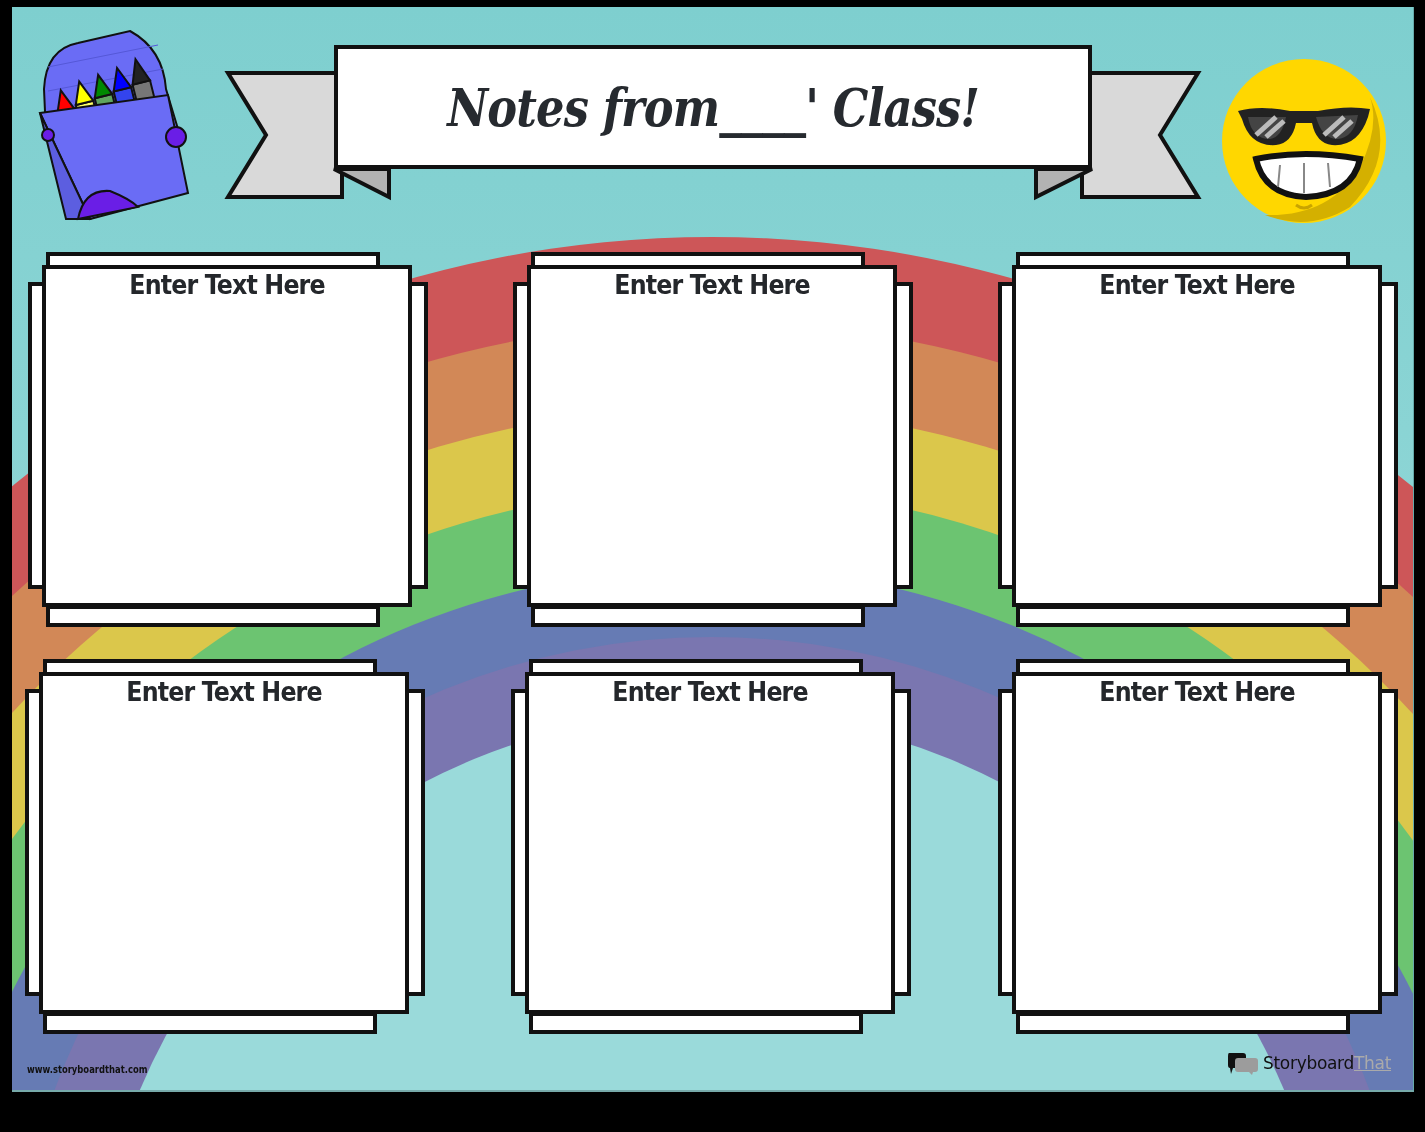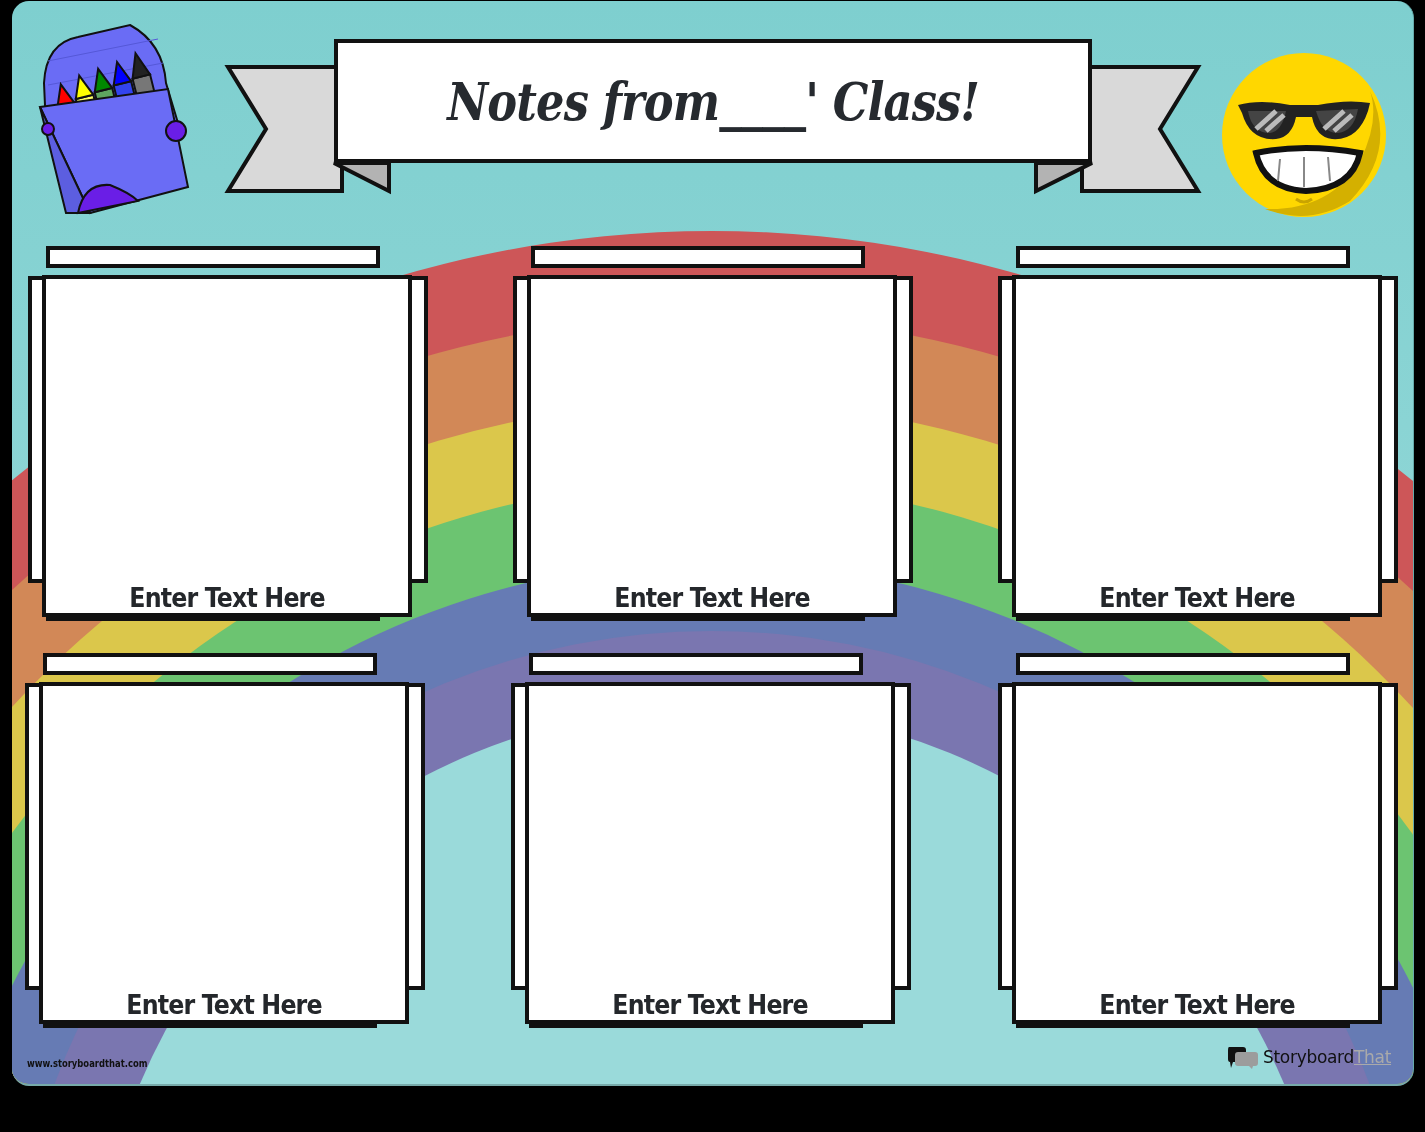--- a/index.html
+++ b/index.html
@@ -1,32 +1,32 @@
 <!DOCTYPE html>
 <html><head>
 <meta charset="utf-8">
 <style>
   html, body { margin: 0; padding: 0; }
   body { width: 1425px; height: 1132px; background: #000; position: relative; overflow: hidden; font-family: "Liberation Sans", sans-serif; }
-  #poster { position: absolute; left: 12px; top: 1px; width: 1401px; height: 1083px; overflow: hidden; background: linear-gradient(#7ecfcf 0%, #8fd6d6 55%, #b1e3e3 100%); border-right: 1px solid #6aa; border-bottom: 2px solid #7aa; border-radius: 17px; }
+  #poster { position: absolute; left: 12px; top: 7px; width: 1401px; height: 1083px; overflow: hidden; background: linear-gradient(#7ecfcf 0%, #8fd6d6 55%, #b1e3e3 100%); border-right: 1px solid #6aa; border-bottom: 2px solid #7aa; }
   #rainbow { position: absolute; left: 0; top: 0; width: 1401px; height: 1083px; }
   .abs { position: absolute; }
 
   
   #banner-center { position: absolute; left: 322px; top: 38px; width: 758px; height: 124px; background: #fff; border: 4px solid #111; box-sizing: border-box; display: flex; align-items: center; justify-content: center; }
   #banner-title { font-family: "DejaVu Serif", serif; font-style: italic; font-weight: bold; font-size: 52px; color: #262a2f; letter-spacing: -1px; transform: scaleX(0.86); white-space: nowrap; }
 
   
   .card { position: absolute; width: 400px; height: 375px; }
   .card .layer { position: absolute; background: #fff; border: 4px solid #111; box-sizing: border-box; }
   .card .l-top { left: 18px; top: 0; width: 334px; height: 22px; }
   .card .l-bottom { left: 18px; bottom: 0; width: 334px; height: 22px; }
   .card .l-left { left: 0; top: 30px; width: 22px; height: 307px; }
   .card .l-right { right: 0; top: 30px; width: 22px; height: 307px; }
-  .card .l-main { left: 14px; top: 13px; width: 370px; height: 342px; display: flex; align-items: flex-end; justify-content: center; margin-top: 16px; }
+  .card .l-main { left: 14px; top: 13px; width: 370px; height: 342px; display: flex; align-items: flex-start; justify-content: center; }
   .card-text { font-family: "DejaVu Sans", sans-serif; font-weight: bold; font-size: 27px; color: #24272b; letter-spacing: -1px; transform: scaleX(0.88); white-space: nowrap; }
 
   #footer-url { position: absolute; left: 15px; top: 1056px; font-family: "DejaVu Sans Condensed", "DejaVu Sans", sans-serif; font-weight: bold; font-size: 11px; color: #111; transform: scaleX(0.85); transform-origin: left center; }
   #brand { position: absolute; left: 1215px; top: 1044px; display: flex; align-items: center; gap: 4px; }
   #brand-text { font-family: "DejaVu Sans", sans-serif; font-size: 17px; color: #111; letter-spacing: -0.3px; }
   #brand-text .that { color: #aaa; text-decoration: underline; }
 </style>
 </head>
 <body>
 

